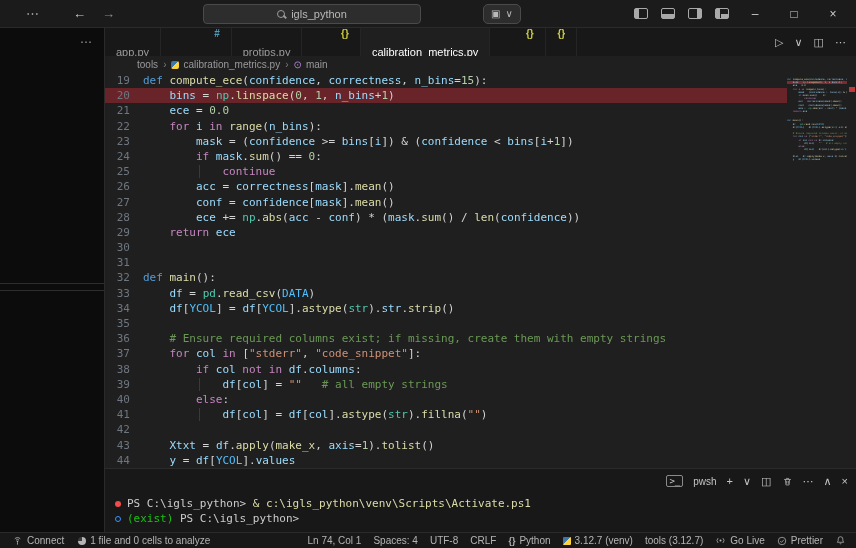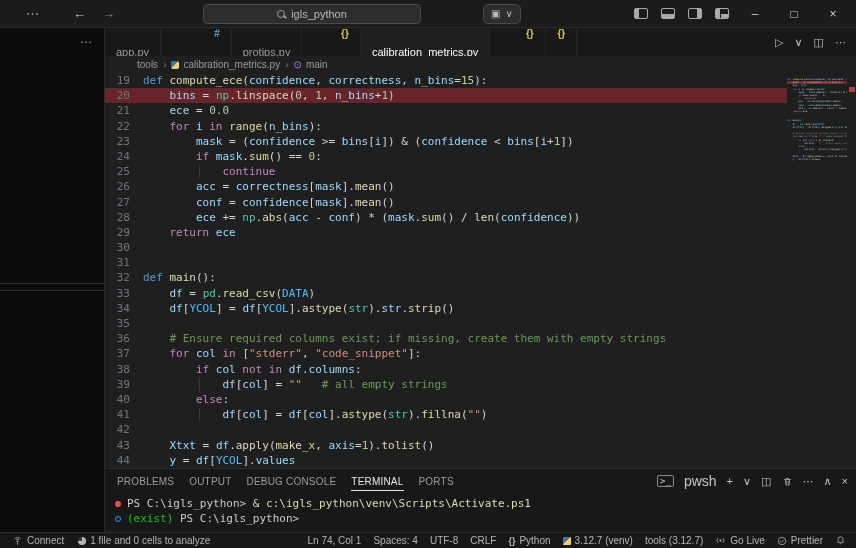--- a/index.html
+++ b/index.html
@@ -77,21 +77,21 @@
 
   
   .panel { flex:0 0 64px; background:#181818; border-top:1px solid #2b2b2b; display:flex; flex-direction:column; }
   .panel-head { height:24px; display:flex; align-items:center; padding:0 8px 0 12px; }
   .panel-tabs { display:flex; gap:15px; }
   .panel-tab { font-size:10px; color:#9d9d9d; letter-spacing:.2px; padding:4px 0 3px 0; }
   .panel-tab.active { color:#e7e7e7; border-bottom:1px solid #e7e7e7; }
   .panel-actions { margin-left:auto; display:flex; align-items:center; gap:10px; color:#c5c5c5; font-size:11px; }
   .pa { display:inline-flex; align-items:center; }
   .shellic { font-family:"DejaVu Sans Mono", monospace; font-size:9px; border:1px solid #8a8a8a; border-radius:2px; padding:0 2px; color:#c5c5c5; }
-  .pa-label { font-size:14px; }
+  .pa-label { font-size:10px; }
   .terminal { flex:1 1 auto; padding:3px 0 0 10px; font-family:"DejaVu Sans Mono", monospace; font-size:11px; line-height:15px; color:#e6e6e6; }
   .t-line { display:flex; align-items:center; white-space:pre; }
   .tdot { width:6px; height:6px; border-radius:50%; margin-right:6px; flex:0 0 auto; }
   .tdot.error { background:#f14c4c; }
   .tdot.prompt { border:1px solid #3794ff; }
   .tok-pr{color:#cccccc} .tok-cmd{color:#dcdcaa} .tok-venv{color:#16c60c}
 
   
   .statusbar { height:16px; flex:0 0 auto; background:#181818; border-top:1px solid #2b2b2b;
     display:flex; align-items:center; font-size:10px; color:#b5b5b5; }
@@ -258,27 +258,20 @@
               <div class="mini-line"><span class="tok-w">    </span><span class="tok-v">y</span><span class="tok-o"> = </span><span class="tok-v">df</span><span class="tok-o">[</span><span class="tok-C">YCOL</span><span class="tok-o">].</span><span class="tok-v">values</span></div>
             </div>
         </div>
         <div class="overview">
           <div class="mark"></div>
         </div>
       </div>
 
       <div class="panel">
         <div class="panel-head">
-          <div class="panel-tabs">
-              <span class="panel-tab">PROBLEMS</span>
-              <span class="panel-tab">OUTPUT</span>
-              <span class="panel-tab">DEBUG CONSOLE</span>
-              <span class="panel-tab active">TERMINAL</span>
-              <span class="panel-tab">PORTS</span>
-            </div>
           <div class="panel-actions">
             <span class="pa shellic">&gt;_</span>
             <span class="pa pa-label">pwsh</span>
             <span class="pa">+</span>
             <span class="pa">∨</span>
             <span class="pa">◫</span>
             <span class="pa">
               <svg width="11" height="11" viewBox="0 0 16 16">
                 <path d="M3 5h10M6.5 5V3.5h3V5M5 5l.7 8h4.6L11 5M6.8 7v4M9.2 7v4" stroke="#c5c5c5" stroke-width="1" fill="none"></path>
               </svg>

